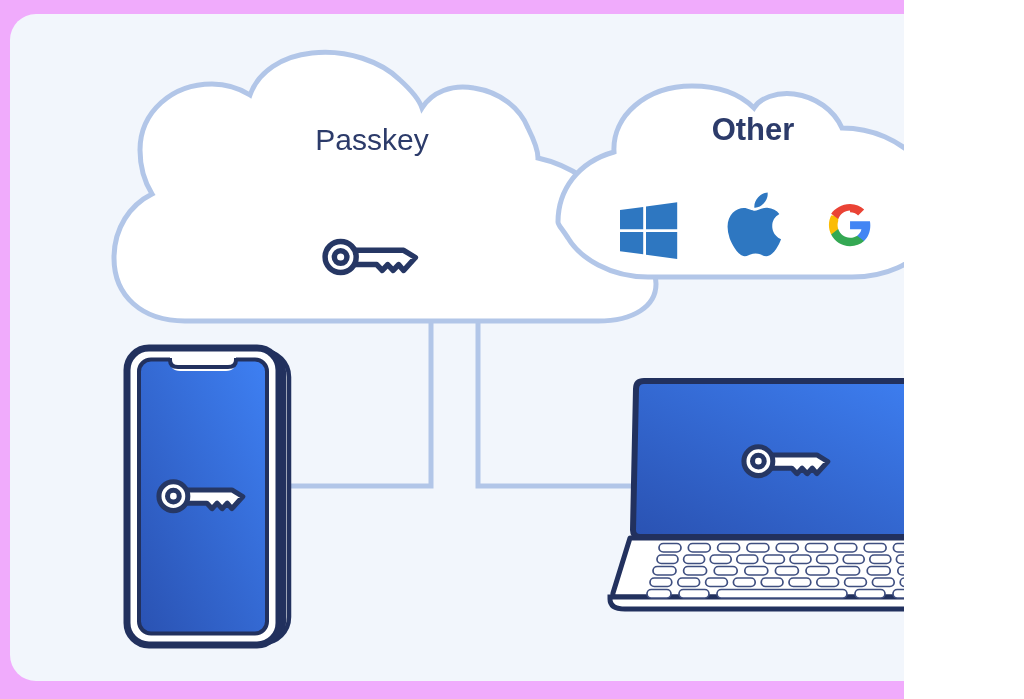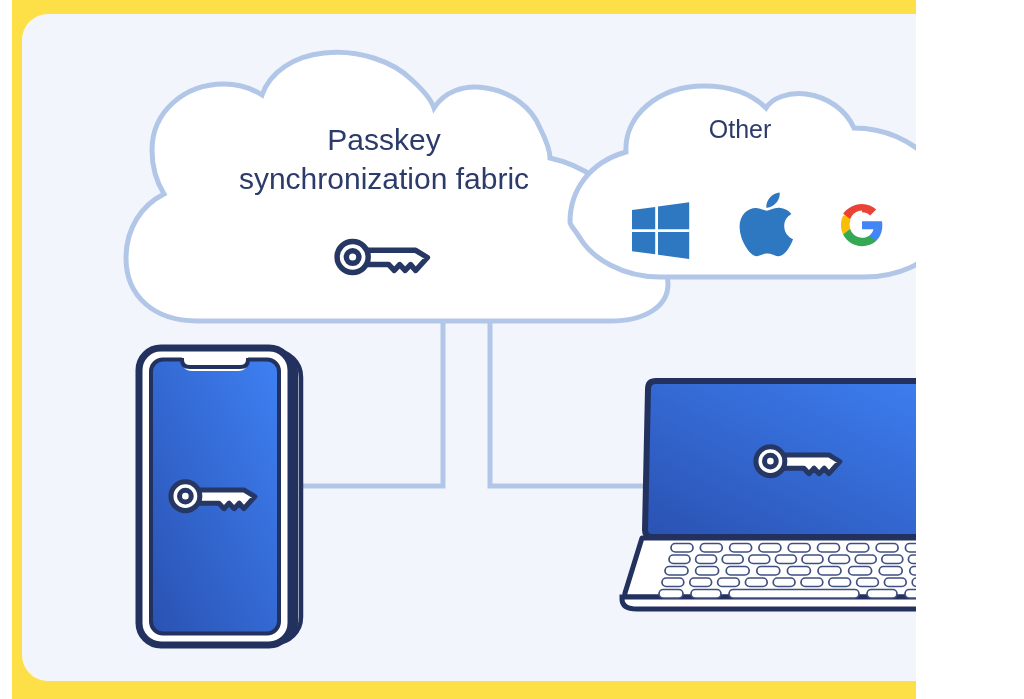--- a/index.html
+++ b/index.html
@@ -1,17 +1,17 @@
 <!DOCTYPE html>
 <html style="--panel-bg: #f2f6fc; --cloud-stroke: #b2c6e8; --connector: #b2c6e8; --device-navy: #22315e; --text-navy: #2c3b6a; --key-stroke: #263764; --key-outline: #3f4f80; --screen-grad-0: #2a52b2; --screen-grad-1: #3e80f3; --ms-blue: #2e77c1; --apple-blue: #2e77c1; --google-red: #ea4335; --google-yellow: #fbbc05; --google-green: #34a853; --google-blue: #4285f4;"><head>
 <meta charset="utf-8">
 <style>
   html,body{margin:0;padding:0;background:#ffffff;}
-  .stage{position:relative;width:904px;height:699px;background:#fde047;overflow:hidden;
-         font-family:"Liberation Sans", sans-serif;margin-left:12px;}
+  .stage{position:relative;width:904px;height:699px;background:#f0abfc;overflow:hidden;
+         font-family:"Liberation Sans", sans-serif;}
   .panel{position:absolute;left:10px;top:14px;width:1002px;height:667px;border-radius:26px;
          background:var(--panel-bg,#f2f6fc);}
   svg.art{position:absolute;left:0;top:0;width:1024px;height:699px;display:block;}
 
   
   .cloud{fill:#ffffff;stroke:var(--cloud-stroke,#b2c6e8);stroke-width:5;}
   .connector{fill:none;stroke:var(--connector,#b2c6e8);stroke-width:5;}
   .navy-line{stroke:var(--device-navy,#22315e);}
   .white-fill{fill:#ffffff;}
   .screen{fill:url(#scrGrad);stroke:var(--device-navy,#22315e);}
@@ -23,21 +23,21 @@
   .ms{fill:var(--ms-blue,#2e77c1);}
   .apple{fill:var(--apple-blue,#2e77c1);}
   .g-red{fill:var(--google-red,#ea4335);}
   .g-yellow{fill:var(--google-yellow,#fbbc05);}
   .g-green{fill:var(--google-green,#34a853);}
   .g-blue{fill:var(--google-blue,#4285f4);}
 
   
   .cloud-label{position:absolute;text-align:center;color:var(--text-navy,#2c3b6a);}
   .label-passkey{left:172px;top:120px;width:400px;font-size:30px;line-height:39px;font-weight:400;}
-  .label-providers{left:578px;top:113px;width:300px;font-size:25px;line-height:33px;font-weight:400;}
+  .label-providers{left:603px;top:113px;width:300px;font-size:31px;line-height:33px;font-weight:700;}
 </style>
 </head>
 <body>
 
 <div class="stage">
   <div class="panel"></div>
 
   <svg class="art" viewBox="0 0 1024 699">
     <defs>
       <linearGradient id="scrGrad" x1="0" y1="1" x2="1" y2="0">
@@ -183,18 +183,17 @@
       <g transform="translate(742,437) scale(0.78)">
         <path class="key-shape" d="M 36,23 H 96 L 110,31.5 L 96,47 L 90,40 L 83.5,47 L 77,40 L 70.5,47 L 64,40 H 36 Z"></path>
         <circle class="key-shape" cx="21" cy="31" r="18.5"></circle>
         <circle class="key-hole" cx="21" cy="31" r="7.5"></circle>
       </g>
     </g>
   </svg>
 
   <div class="cloud-label label-passkey">
     <div>Passkey</div>
-    <div>synchronization fabric</div>
   </div>
   <div class="cloud-label label-providers">
     <div>Other</div>
   </div>
 </div>
 
 </body></html>

